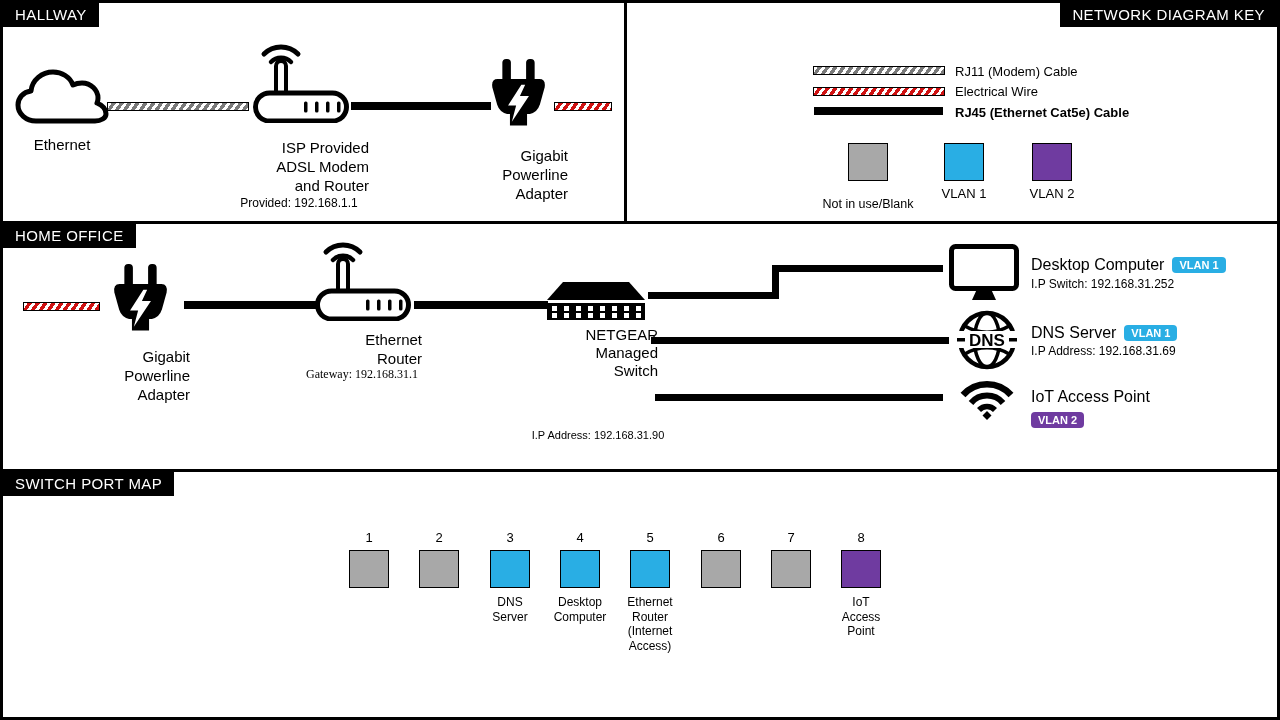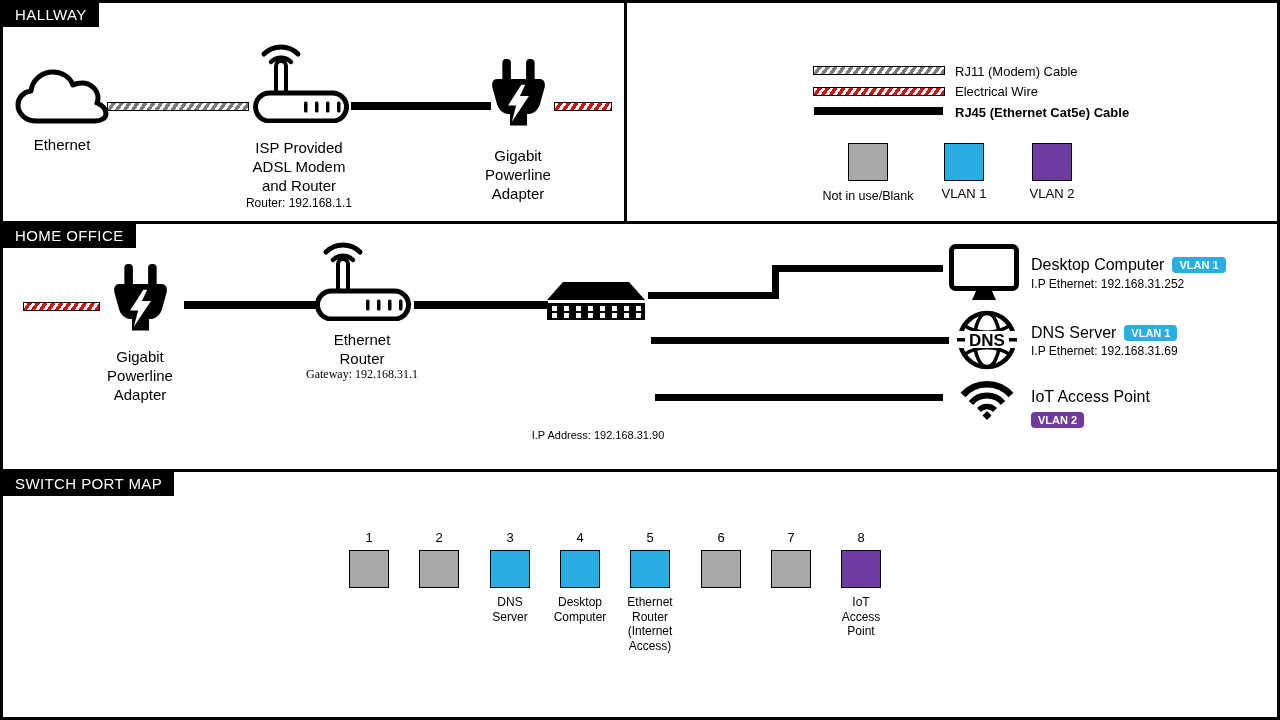--- a/index.html
+++ b/index.html
@@ -10,21 +10,21 @@
     box-sizing:border-box; border:3px solid #000;
   }
   .abs { position:absolute; }
   .titlebar {
     position:absolute; background:#000; color:#fff;
     font-size:15px; line-height:24px; height:24px;
     padding:0 12px; letter-spacing:0.4px; white-space:nowrap;
   }
   .divider { position:absolute; background:#000; }
   .lbl { position:absolute; text-align:center; }
-  .ml { white-space:pre-line; }
+  .ml { white-space:pre-line;text-align:right; }
   .node-name { font-size:15px; line-height:19px; }
   .sub { font-size:12px; }
   .tiny { font-size:11px; line-height:13.5px; }
   .cable { position:absolute; }
   .rj45 { height:8px; background:#000; }
   .rj11 { height:7px; border:1px solid #000;
           background:repeating-linear-gradient(125deg,#fff 0 3px,#7a7a7a 3px 6.5px); }
   .electrical { height:7px; border:1px solid #000;
           background:repeating-linear-gradient(125deg,#fff 0 3px,#d01212 3px 6.5px); }
   .seg { position:absolute; background:#000; }
@@ -44,20 +44,21 @@
 </head>
 <body>
 
 <div id="stage">
 
   <div class="divider" style="left:621px; top:0; width:3px; height:220px;"></div>
   <div class="divider" style="left:0; top:218px; width:1274px; height:3px;"></div>
   <div class="divider" style="left:0; top:466px; width:1274px; height:3px;"></div>
 
   <div class="titlebar" style="left:0; top:0;">HALLWAY</div>
+  <div class="titlebar" style="right:0; top:0;">NETWORK DIAGRAM KEY</div>
   <div class="titlebar" style="left:0; top:221px;">HOME OFFICE</div>
   <div class="titlebar" style="left:0; top:469px;">SWITCH PORT MAP</div>
 
   <svg style="left:11px; top:60px;" width="96" height="68" viewBox="0 0 96 68">
     <path d="M22 58 C12 58 4 51 4 42 C4 35 9 29 17 28 C18 17 28 9 39 9 C48 9 56 14 59 22 C61 21 64 20 68 20 C77 20 84 27 84 35 C84 37 84 38 83 40 C88 42 92 46 92 51 C92 55 87 58 81 58 Z" fill="#fff" stroke="#000" stroke-width="5" stroke-linejoin="round"></path>
   </svg>
   <div class="lbl node-name" style="left:9px; top:132px; width:100px;">Ethernet</div>
 
   <div class="cable rj11" style="left:104px; top:99px; width:140px;"></div>
 
@@ -68,21 +69,21 @@
     <rect x="23" y="26" width="10" height="36" rx="5" fill="#fff" stroke="#000" stroke-width="4"></rect>
     <rect x="2.5" y="58" width="91" height="28" rx="14" fill="#fff" stroke="#000" stroke-width="5"></rect>
     <rect x="51" y="66.5" width="3.5" height="11" rx="1.5" fill="#000"></rect>
     <rect x="62" y="66.5" width="3.5" height="11" rx="1.5" fill="#000"></rect>
     <rect x="73" y="66.5" width="3.5" height="11" rx="1.5" fill="#000"></rect>
     <rect x="84" y="66.5" width="3.5" height="11" rx="1.5" fill="#000"></rect>
   </svg>
   <div class="lbl node-name ml" style="left:226px; top:135px; width:140px;">ISP Provided
 ADSL Modem
 and Router</div>
-  <div class="lbl sub" style="left:221px; top:193px; width:150px;">Router: 192.168.1.1</div>
+  <div class="lbl sub" style="left:221px; top:193px; width:150px;">Provided: 192.168.1.1</div>
 
   <div class="cable rj45" style="left:348px; top:99px; width:140px;"></div>
 
   <svg style="left:487px; top:56px;" width="57" height="76" viewBox="0 0 60 80">
     <rect x="13" y="0" width="9" height="26" rx="4" fill="#000"></rect>
     <rect x="38" y="0" width="9" height="26" rx="4" fill="#000"></rect>
     <path d="M8 21 H52 Q59 21 57.5 30 L52.5 48 Q50 56 42 58 H18 Q10 56 7.5 48 L2.5 30 Q1 21 8 21 Z" fill="#000"></path>
     <rect x="21" y="56" width="18" height="14" fill="#000"></rect>
     <path d="M33 27 L19 49 H27.5 L23 66 L41 39 H31.5 L37 27 Z" fill="#fff"></path>
   </svg>
@@ -95,21 +96,21 @@
   <div class="cable rj11" style="left:810px; top:63px; width:130px;"></div>
   <div class="keylbl" style="left:952px; top:61px;">RJ11 (Modem) Cable</div>
 
   <div class="cable electrical" style="left:810px; top:84px; width:130px;"></div>
   <div class="keylbl" style="left:952px; top:81px;">Electrical Wire</div>
 
   <div class="cable rj45" style="left:811px; top:104px; width:129px;"></div>
   <div class="keylbl" style="left:952px; top:102px;font-weight:bold;">RJ45 (Ethernet Cat5e) Cable</div>
 
   <div class="swatch" style="left: 845px; top: 140px; background: rgb(168, 168, 168);"></div>
-  <div class="lbl" style="left:810px; top:186px; width:110px; font-size:12.5px;">Not in use/Blank</div>
+  <div class="lbl" style="left:810px; top:194px; width:110px; font-size:12.5px;">Not in use/Blank</div>
 
   <div class="swatch" style="left: 941px; top: 140px; background: rgb(41, 174, 228);"></div>
   <div class="lbl" style="left:926px; top:183px; width:70px; font-size:13px;">VLAN 1</div>
 
   <div class="swatch" style="left: 1029px; top: 140px; background: rgb(111, 59, 160);"></div>
   <div class="lbl" style="left:1014px; top:183px; width:70px; font-size:13px;">VLAN 2</div>
 
   <div class="cable electrical" style="left:20px; top:299px; width:75px;"></div>
 
   <svg style="left:109px; top:261px;" width="57" height="76" viewBox="0 0 60 80">
@@ -157,53 +158,56 @@
       <rect x="6" y="31" width="5" height="5"></rect>
         <rect x="18" y="31" width="5" height="5"></rect>
       <rect x="30" y="31" width="5" height="5"></rect>
         <rect x="42" y="31" width="5" height="5"></rect>
       <rect x="54" y="31" width="5" height="5"></rect>
         <rect x="66" y="31" width="5" height="5"></rect>
       <rect x="78" y="31" width="5" height="5"></rect>
         <rect x="90" y="31" width="5" height="5"></rect>
     </g>
   </svg>
+  <div class="lbl node-name ml" style="left:535px; top:323px; width:120px; line-height:18px;">NETGEAR
+Managed
+Switch</div>
   <div class="lbl tiny" style="left:515px; top:426px; width:160px;">I.P Address: 192.168.31.90</div>
 
   <div class="seg" style="left:645px; top:289px; width:131px; height:7px;"></div>
   <div class="seg" style="left:769px; top:262px; width:7px; height:34px;"></div>
   <div class="seg" style="left:769px; top:262px; width:171px; height:7px;"></div>
   <div class="seg" style="left:648px; top:334px; width:298px; height:7px;"></div>
   <div class="seg" style="left:652px; top:391px; width:288px; height:7px;"></div>
 
   <svg style="left:946px; top:241px;" width="70" height="57" viewBox="0 0 70 57">
     <rect x="2.5" y="2.5" width="65" height="42" rx="4" fill="#fff" stroke="#000" stroke-width="5"></rect>
     <polygon points="28,45 42,45 47,56 23,56" fill="#000"></polygon>
   </svg>
   <div class="devrow" style="left:1028px; top:253px;">
     <span class="devname">Desktop Computer</span>
     <span class="badge" style="background: rgb(41, 174, 228);">VLAN 1</span>
   </div>
-  <div class="abs sub" style="left:1028px; top:274px;">I.P Ethernet: 192.168.31.252</div>
+  <div class="abs sub" style="left:1028px; top:274px;">I.P Switch: 192.168.31.252</div>
 
   <svg style="left:954px; top:307px;" width="60" height="60" viewBox="0 0 60 60">
     <circle cx="30" cy="30" r="27" fill="#fff" stroke="#000" stroke-width="4.5"></circle>
     <ellipse cx="30" cy="30" rx="12.5" ry="27" fill="none" stroke="#000" stroke-width="3.5"></ellipse>
     <path d="M8 16 A42 42 0 0 0 52 16" fill="none" stroke="#000" stroke-width="3.5"></path>
     <path d="M8 44 A42 42 0 0 1 52 44" fill="none" stroke="#000" stroke-width="3.5"></path>
     <rect x="0" y="21" width="60" height="17" fill="#fff"></rect>
     <rect x="0" y="28" width="8" height="3.5" fill="#000"></rect>
     <rect x="52" y="28" width="8" height="3.5" fill="#000"></rect>
     <text x="30" y="36" text-anchor="middle" font-family="Liberation Sans, sans-serif" font-size="17" font-weight="bold" fill="#000">DNS</text>
   </svg>
   <div class="devrow" style="left:1028px; top:321px;">
     <span class="devname">DNS Server</span>
     <span class="badge" style="background: rgb(41, 174, 228);">VLAN 1</span>
   </div>
-  <div class="abs sub" style="left:1028px; top:341px;">I.P Ethernet: 192.168.31.69</div>
+  <div class="abs sub" style="left:1028px; top:341px;">I.P Address: 192.168.31.69</div>
 
   <svg style="left:957px; top:377px;" width="54" height="40" viewBox="0 0 54 40">
     <path d="M3 15 A32 32 0 0 1 51 15" fill="none" stroke="#000" stroke-width="6.5"></path>
     <path d="M11 23 A21 21 0 0 1 43 23" fill="none" stroke="#000" stroke-width="6"></path>
     <path d="M19 30 A11 11 0 0 1 35 30" fill="none" stroke="#000" stroke-width="5.5"></path>
     <polygon points="27,31 31.5,35.5 27,40 22.5,35.5" fill="#000"></polygon>
   </svg>
   <div class="devrow" style="left:1028px; top:385px;">
     <span class="devname">IoT Access Point</span>
   </div>

